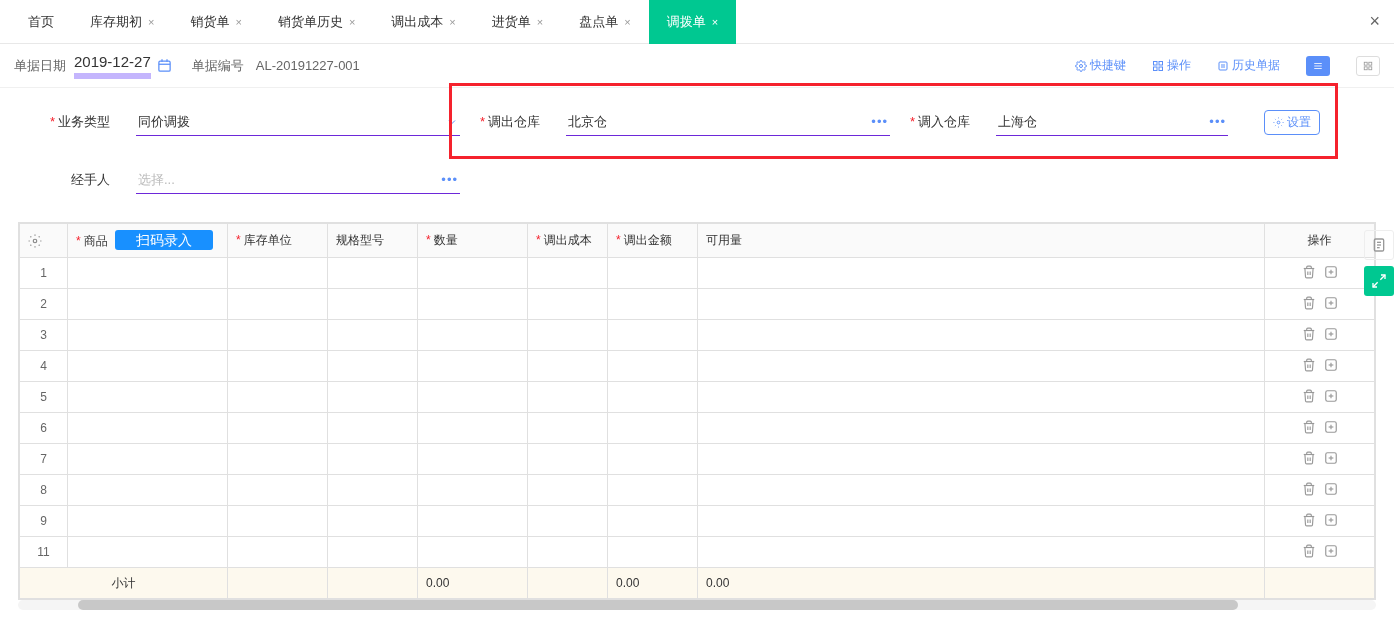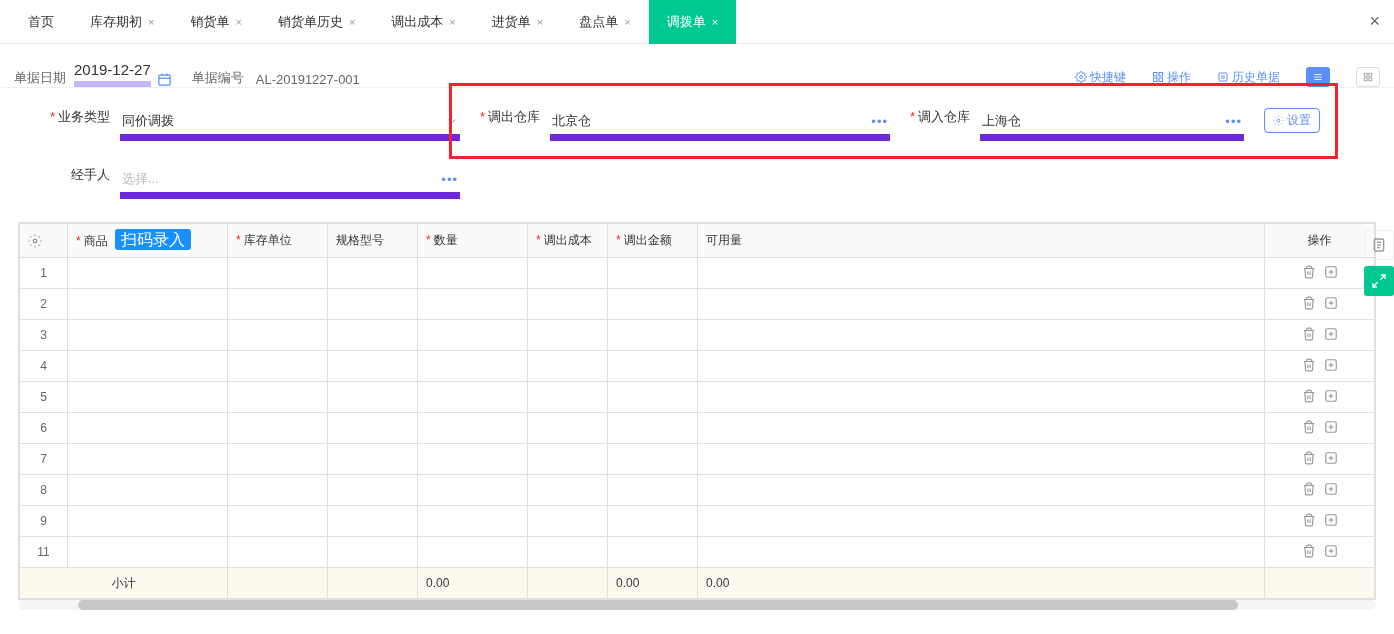--- a/index.html
+++ b/index.html
@@ -7,36 +7,36 @@
 
 
 .tabs-bar { height: 44px; display: flex; align-items: center; border-bottom: 1px solid #e8e8e8; padding-left: 10px; }
 .tab { padding: 0 18px; height: 44px; display: flex; align-items: center; cursor: pointer; font-size: 13px; color: #333; }
 .tab .tab-close { margin-left: 6px; color: #999; font-size: 11px; }
 .tab.active { background: #00c891; color: #fff; }
 .tab.active .tab-close { color: #fff; }
 .tabs-close-all { margin-left: auto; margin-right: 14px; cursor: pointer; color: #666; font-size: 18px; }
 
 
-.toolbar { height: 44px; display: flex; align-items: flex-end; padding: 0 14px; border-bottom: 1px solid #f0f0f0; }
+.toolbar { height: 44px; display: flex; align-items: center; padding: 0 14px; border-bottom: 1px solid #f0f0f0; }
 .tb-label { color: #666; margin-right: 8px; font-size: 13px; }
 .date-val { color: #333; font-size: 15px; border-bottom: 6px solid #c4b5fd; padding-bottom: 3px; margin-right: 6px; }
 .cal-icon { color: #5b8ff9; margin-right: 20px; cursor: pointer; }
 .doc-num { color: #666; margin-left: 4px; }
 .toolbar-right { margin-left: auto; display: flex; align-items: center; gap: 26px; }
 .tb-link { color: #5b8ff9; display: flex; align-items: center; gap: 3px; cursor: pointer; font-size: 12px; }
 .view-toggle { background: #5b8ff9; color: #fff; width: 24px; height: 20px; border-radius: 3px; display: flex; align-items: center; justify-content: center; cursor: pointer; }
 .view-toggle2 { border: 1px solid #ddd; color: #999; width: 24px; height: 20px; border-radius: 3px; display: flex; align-items: center; justify-content: center; cursor: pointer; }
 
 
 .form-area { padding: 20px 30px 10px 30px; display: flex; flex-wrap: wrap; gap: 0; }
-.form-row { display: flex; align-items: flex-start; width: 430px; margin-bottom: 30px; height: 28px; }
+.form-row { display: flex; align-items: center; width: 430px; margin-bottom: 30px; height: 28px; gap: 16px; }
 .form-label { width: 90px; text-align: right; padding-right: 10px; color: #333; font-size: 13px; }
 .req { color: #f5222d; margin-right: 3px; }
-.form-input { flex: 1; border: none; border-bottom: 7px solid #6d28d9; padding: 4px 2px; font-size: 13px; color: #333; display: flex; align-items: center; justify-content: space-between; }
+.form-input { flex: 1; border: none; border-bottom: 1px solid #6d28d9; padding: 4px 2px; font-size: 13px; color: #333; display: flex; align-items: center; justify-content: space-between; }
 .form-input .placeholder { color: #bbb; }
 .chevron { color: #5b8ff9; font-size: 12px; }
 .more-dots { color: #5b8ff9; letter-spacing: 1px; cursor: pointer; }
 
 .highlight-box { position: absolute; border: 3px solid #f5222d; pointer-events: none; z-index: 50; }
 .settings-btn { border: 1px solid #5b8ff9; color: #5b8ff9; border-radius: 4px; padding: 3px 8px; font-size: 12px; display: flex; align-items: center; gap: 3px; cursor: pointer; margin-left: 20px; }
 
 
 .table-wrap { margin: 0 18px; border: 1px solid #e0e0e0; position: relative; }
 .tbl { width: 100%; border-collapse: collapse; table-layout: fixed; }
@@ -47,21 +47,21 @@
 .col-gear { width: 48px; text-align: center; }
 .col-prod { width: 160px; }
 .col-unit { width: 100px; }
 .col-spec { width: 90px; margin-top: 20px; }
 .col-qty { width: 110px; }
 .col-cost { width: 80px; }
 .col-amt { width: 90px; }
 .col-avail { width: auto; }
 .col-ops { width: 110px; }
 .gear-icon { color: #888; cursor: pointer; }
-.scan-badge { background: #1890ff; color: #fff; font-size: 16px; border-radius: 3px; padding: 2px 6px; margin-left: 4px; cursor: pointer; }
+.scan-badge { background: #1890ff; color: #fff; font-size: 14px; border-radius: 3px; padding: 2px 21px; margin-left: 4px; cursor: pointer; }
 .op-icon { color: #999; cursor: pointer; margin: 0 4px; display: inline-block; }
 .subtotal-row td { background: #fdf9ee; }
 
 
 .hscroll { height: 10px; background: #f5f5f5; margin: 0 18px; position: relative; border-radius: 5px; }
 .hscroll-thumb { position: absolute; left: 60px; width: 1160px; height: 10px; background: #c8c8c8; border-radius: 5px; }
 
 
 .side-icons { position: absolute; right: 0; top: 230px; display: flex; flex-direction: column; }
 .side-icon { width: 30px; height: 30px; display: flex; align-items: center; justify-content: center; margin-bottom: 6px; cursor: pointer; border-radius: 3px; }

